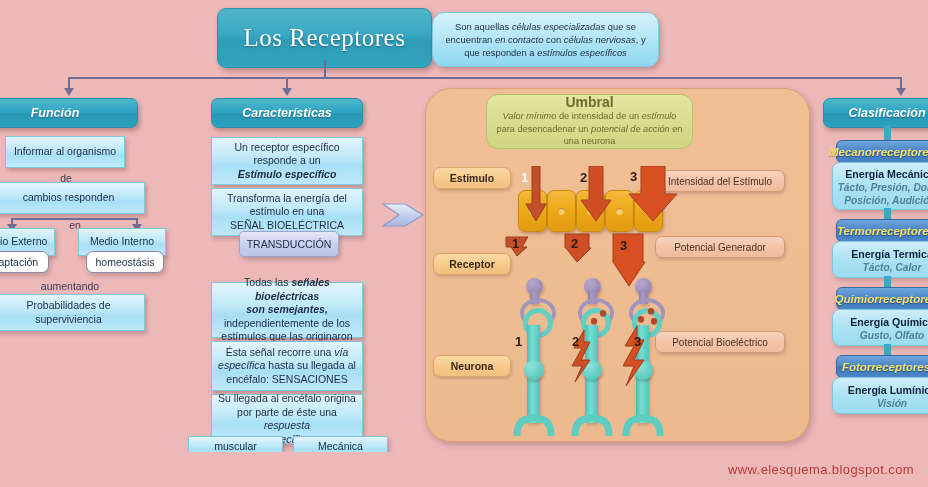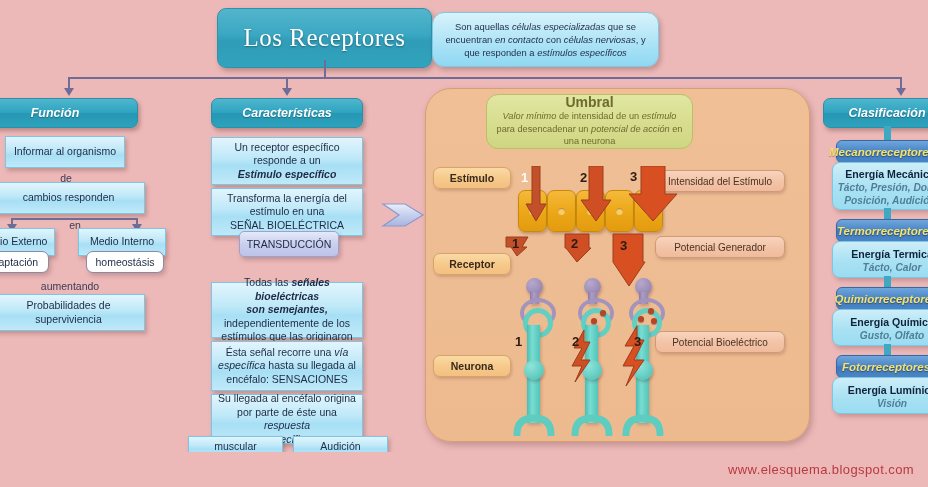--- a/index.html
+++ b/index.html
@@ -301,21 +301,21 @@
   </div>
 
   <div class="abs bbox" style="left:188px;top:436px;width:95px;height:22px;">
     <span>muscular</span>
   </div>
   <div class="abs wbox" style="left:193px;top:456px;width:85px;height:22px;">
     <span>voluntario</span>
   </div>
 
   <div class="abs bbox" style="left:293px;top:436px;width:95px;height:22px;">
-    <span>Audición</span>
+    <span>Mecánica</span>
   </div>
   <div class="abs wbox" style="left:298px;top:456px;width:85px;height:22px;">
     <span>involuntario</span>
   </div>
 
   <div class="abs panel"></div>
 
   <div class="abs umbral">
     <span>
       <span class="u-t">Umbral</span><br>

